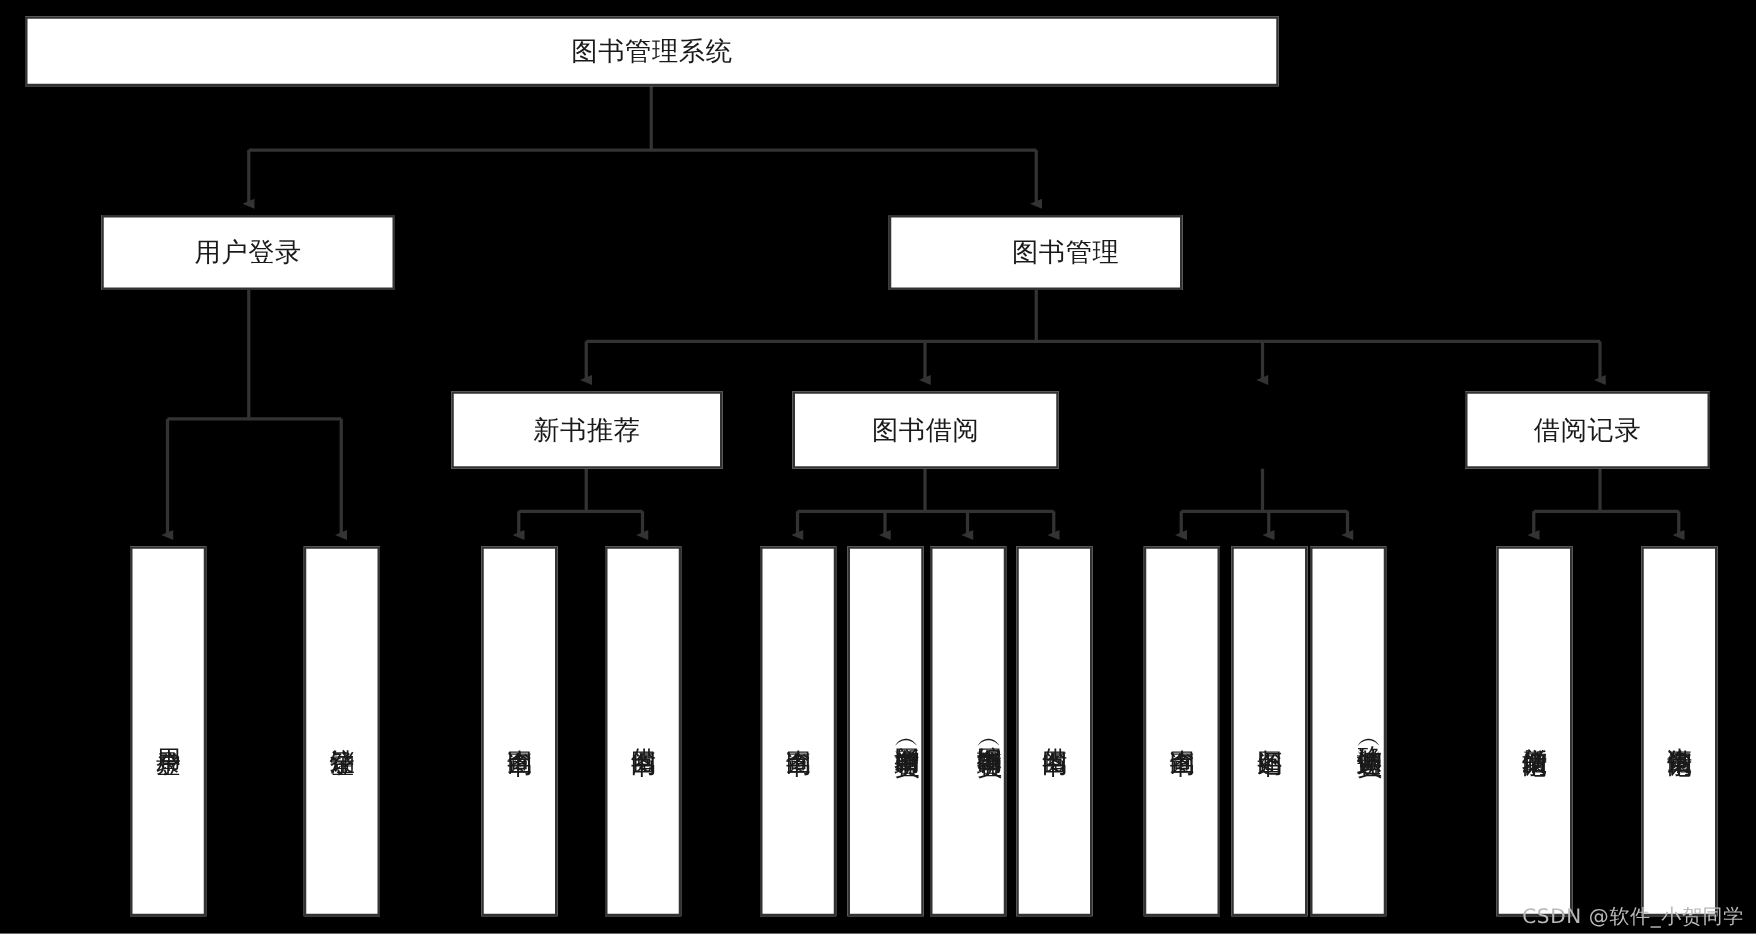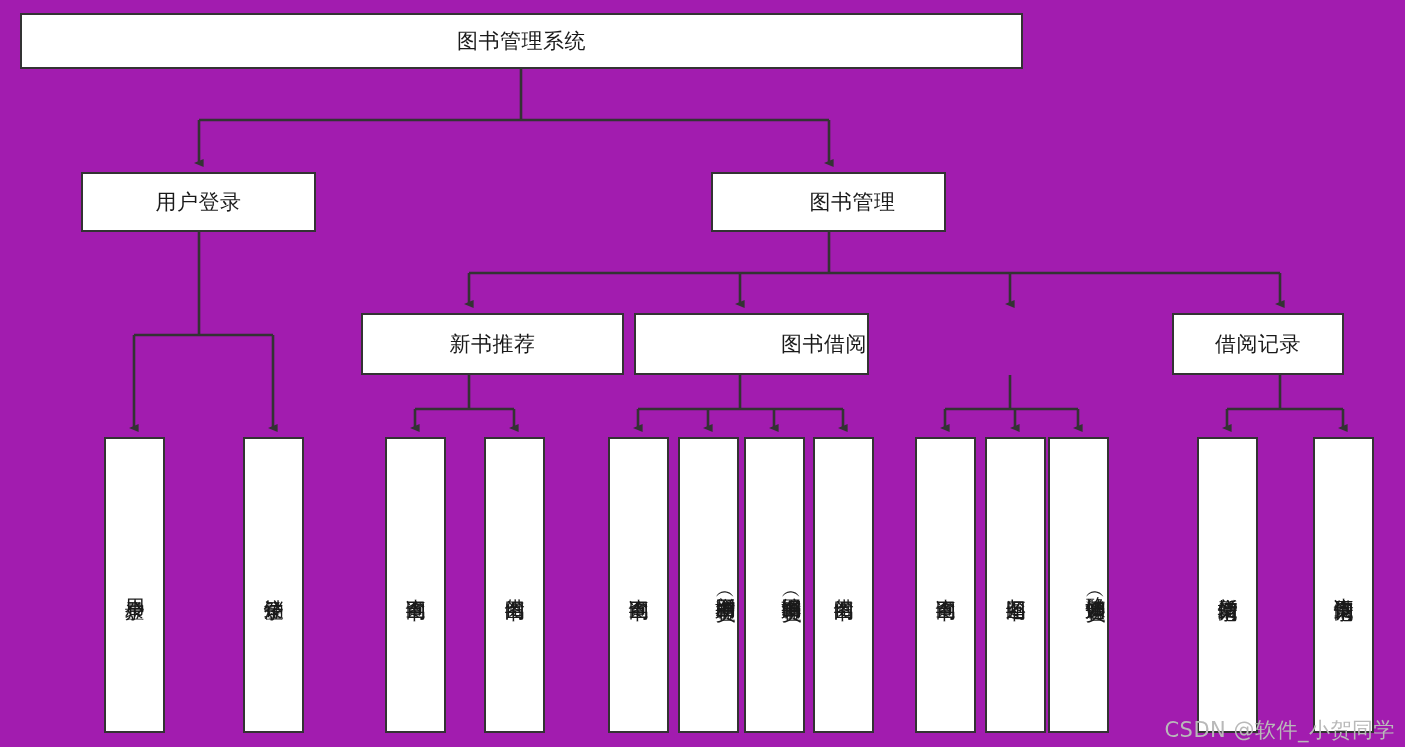--- a/index.html
+++ b/index.html
@@ -7,21 +7,21 @@
     padding: 0;
     background: #ffffff;
   }
   body {
     font-family: "DejaVu Sans", "Liberation Sans", sans-serif;
   }
   #canvas {
     position: relative;
     width: 1405px;
     height: 747px;
-    background: #a21caf;
+    background: #000000;
     overflow: hidden;
   }
   #edges {
     position: absolute;
     left: 0;
     top: 0;
     width: 1405px;
     height: 747px;
     pointer-events: none;
   }
@@ -50,21 +50,21 @@
     align-items: flex-start;
     justify-content: center;
   }
   .node.vert.root-leaf {
     align-items: center;
   }
   .watermark {
     position: absolute;
     right: 10px;
     bottom: 3px;
-    font-size: 21px;
+    font-size: 16px;
     color: #b9b9b9;
     white-space: nowrap;
     letter-spacing: 0.5px;
   }
 </style>
 </head>
 <body>
 
 <div id="canvas">
 
@@ -122,27 +122,27 @@
     <span>图书管理系统</span>
   </div>
 
   <div class="node horiz" style="left:81px; top:172px; width:235px; height:60px;">
     <span>用户登录</span>
   </div>
   <div class="node horiz" style="left:711px; top:172px; width:235px; height:60px;padding-left:48px;">
     <span>图书管理</span>
   </div>
 
-  <div class="node horiz" style="left:361px; top:313px; width:263px; height:62px;">
+  <div class="node horiz" style="left:361px; top:313px; width:217px; height:62px;">
     <span>新书推荐</span>
   </div>
-  <div class="node horiz" style="left:634px; top:313px; width:235px; height:62px;justify-content:flex-end;">
+  <div class="node horiz" style="left:634px; top:313px; width:213px; height:62px;">
     <span>图书借阅</span>
   </div>
-  <div class="node horiz" style="left:1172px; top:313px; width:172px; height:62px;">
+  <div class="node horiz" style="left:1172px; top:313px; width:196px; height:62px;">
     <span>借阅记录</span>
   </div>
 
   <div class="node vert root-leaf" style="left:104px; top:437px; width:61px; height:296px;">
     <span>用户登录</span>
   </div>
   <div class="node vert root-leaf" style="left:243px; top:437px; width:61px; height:296px;">
     <span>注销登录</span>
   </div>
 

